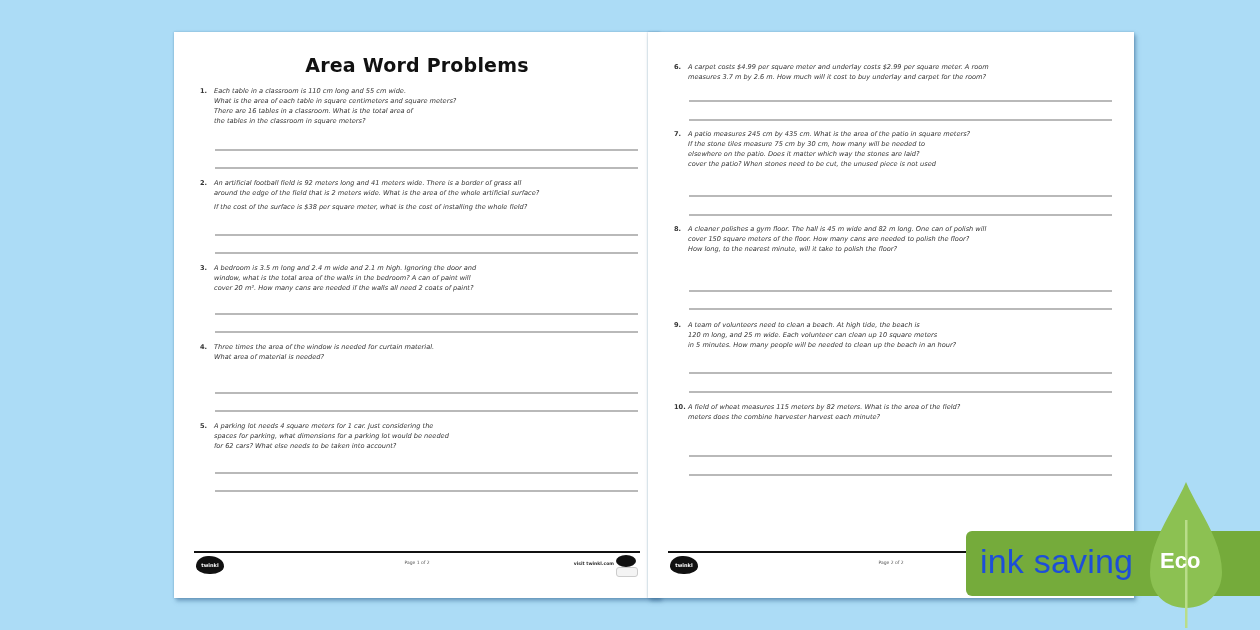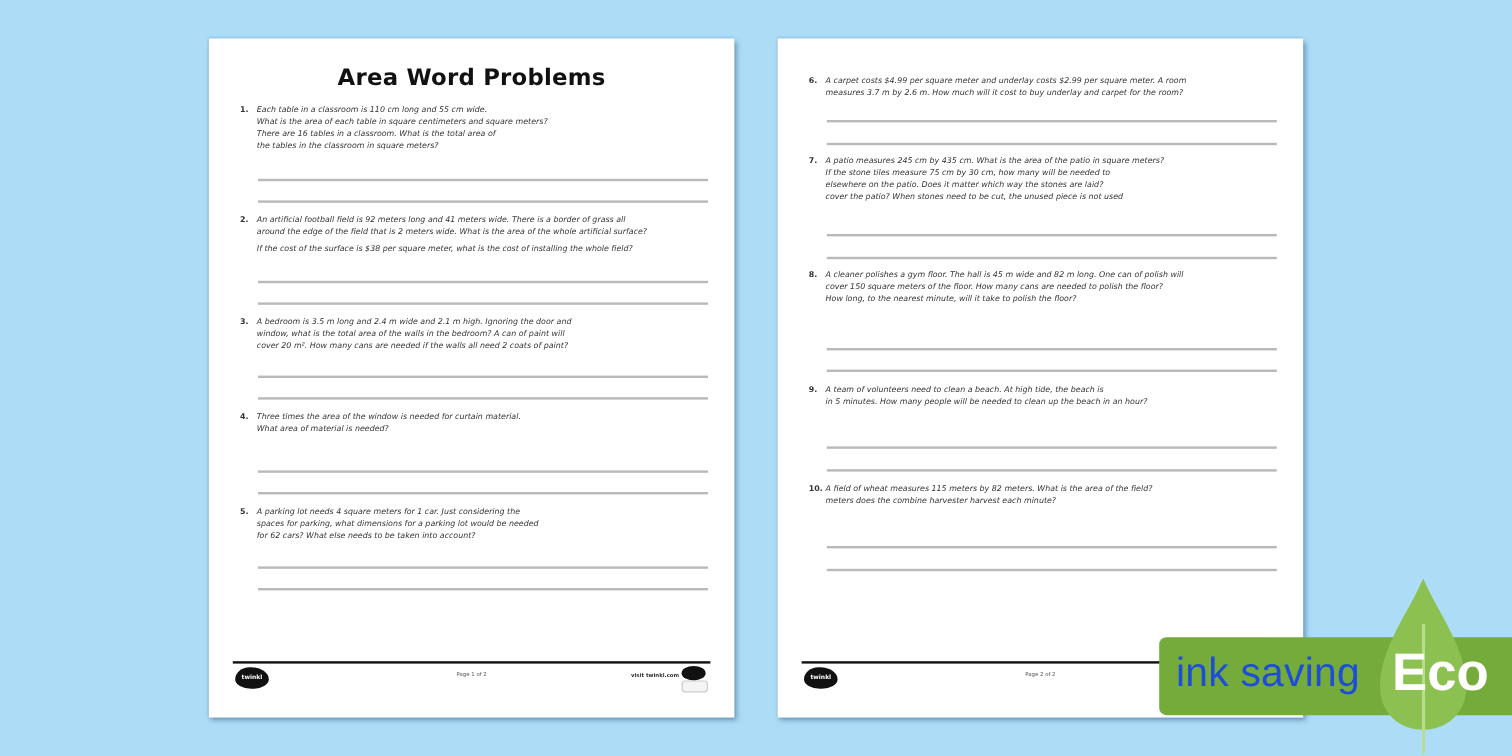--- a/index.html
+++ b/index.html
@@ -5,20 +5,21 @@
     html, body { margin: 0; padding: 0; }
     body {
       width: 1260px; height: 630px; overflow: hidden; position: relative;
       background: #acdcf6;
       font-family: "DejaVu Sans", sans-serif;
     }
     .page {
       position: absolute; top: 32px; width: 438px; height: 566px;
       background: #ffffff;
       box-shadow: 2px 3px 4px rgba(60,110,150,0.55), 0 0 2px rgba(60,110,150,0.4);
+      padding-left: 48px;
     }
     #page1 { left: 174px; }
     #page2 { left: 648px; }
     .title {
       position: absolute; top: 22px; left: 0; width: 100%; text-align: center;
       font-family: "DejaVu Sans", sans-serif; font-weight: bold; font-size: 19px;
       color: #111; letter-spacing: 0.2px;
     }
     .q {
       position: absolute; left: 26px; right: 20px;
@@ -62,21 +63,21 @@
     }
     .eco-label {
       position: absolute; left: 980px; top: 537px; font-family: "Liberation Sans", sans-serif;
       font-size: 34px; color: #1d4ed8; line-height: 48px; letter-spacing: 0.2px;
     }
     .leaf {
       position: absolute; left: 1148px; top: 480px; width: 76px; height: 150px;
     }
     .eco-text {
       position: absolute; left: 1160px; top: 537px; font-family: "Liberation Sans", sans-serif;
-      font-weight: bold; font-size: 44px; color: #ffffff; line-height: 48px;
+      font-weight: bold; font-size: 22px; color: #ffffff; line-height: 48px;
     }
   </style>
 </head>
 <body>
 
 <div class="page" id="page1">
   <div class="title">Area Word Problems</div>
 
   <div class="q" style="top:54px;">
     <span class="num">1.</span>
@@ -174,20 +175,21 @@
       <div>How long, to the nearest minute, will it take to polish the floor?</div>
     </div>
   </div>
   <div class="ans" style="top:258px;left:41px;right:22px;"></div>
   <div class="ans" style="top:276px;left:41px;right:22px;"></div>
 
   <div class="q" style="top:288px;">
     <span class="num">9.</span>
     <div class="txt">
       <div>A team of volunteers need to clean a beach. At high tide, the beach is</div>
+      <div>120 m long, and 25 m wide. Each volunteer can clean up 10 square meters</div>
       <div>in 5 minutes. How many people will be needed to clean up the beach in an hour?</div>
     </div>
   </div>
   <div class="ans" style="top:340px;left:41px;right:22px;"></div>
   <div class="ans" style="top:359px;left:41px;right:22px;"></div>
 
   <div class="q" style="top:370px;">
     <span class="num">10.</span>
     <div class="txt">
       <div>A field of wheat measures 115 meters by 82 meters. What is the area of the field?</div>

